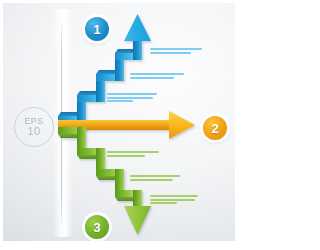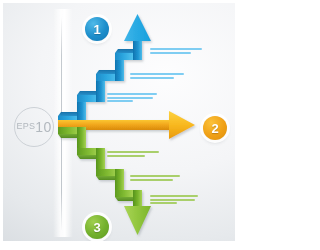--- a/index.html
+++ b/index.html
@@ -61,28 +61,28 @@
   
   .eps-badge {
     position: absolute;
     left: 11px;
     top: 104px;
     width: 38px;
     height: 38px;
     border-radius: 50%;
     border: 1px solid #ccd1d6;
     display: flex;
-    flex-direction: row;
+    flex-direction: column;
     align-items: center;
     justify-content: center;
     color: #b2b8be;
     line-height: 1.05;
   }
   .eps-badge .eps-top { font-size: 9px; letter-spacing: 0.3px; }
-  .eps-badge .eps-bot { font-size: 14px; letter-spacing: 0.3px; }
+  .eps-badge .eps-bot { font-size: 11px; letter-spacing: 0.3px; }
 
   
   .num-circle {
     position: absolute;
     width: 24px;
     height: 24px;
     border-radius: 50%;
     display: flex;
     align-items: center;
     justify-content: center;

